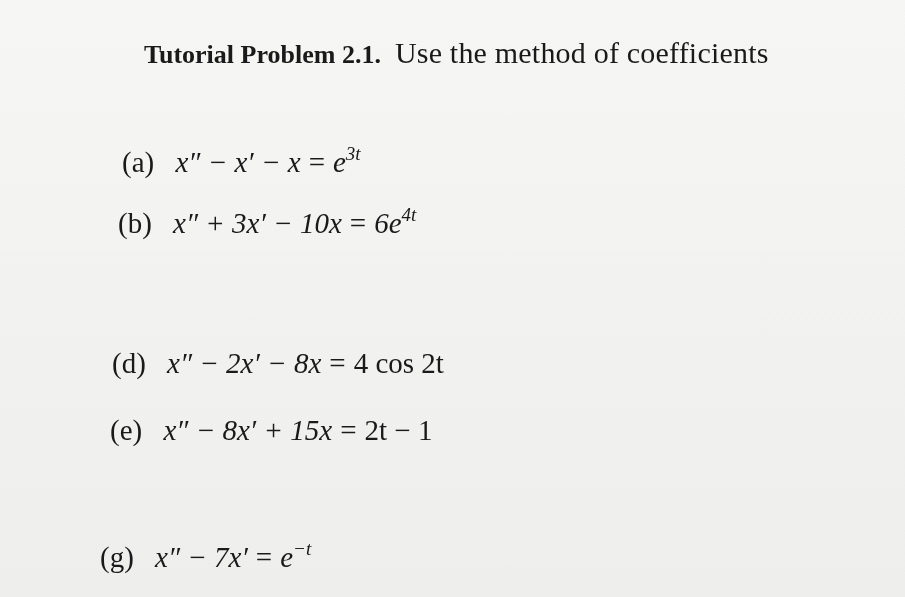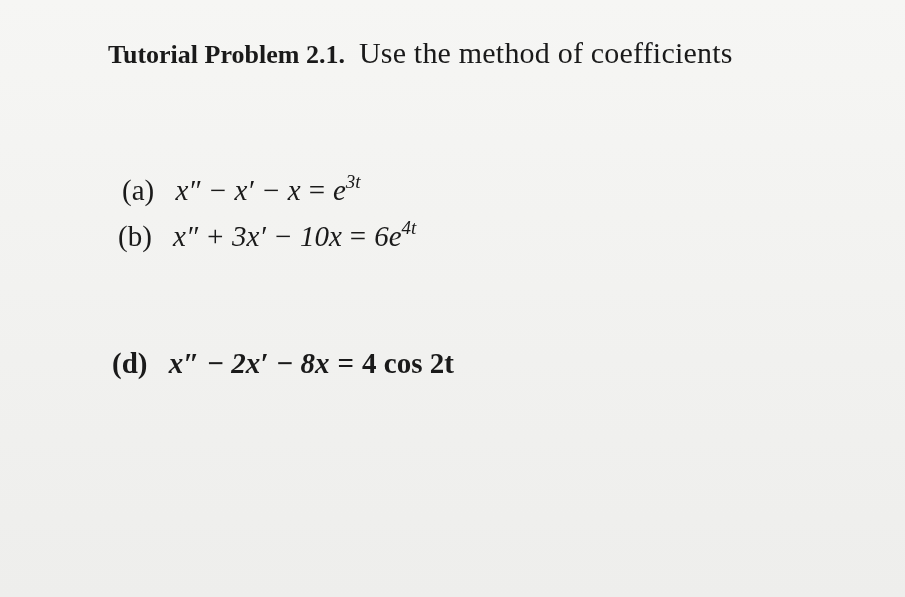--- a/index.html
+++ b/index.html
@@ -27,20 +27,21 @@
       top: 28px;
       width: 790px;
       font-size: 30px;
       line-height: 50px;
       letter-spacing: 0.2px;
     }
     .heading .title {
       font-weight: bold;
       font-size: 26px;
       letter-spacing: 0px;
+      margin-left: 36px;
     }
     .heading .spacer { display: inline-block; width: 14px; }
     .problem {
       position: absolute;
       white-space: nowrap;
       font-size: 29px;
       height: 40px;
       line-height: 40px;
     }
     .problem .label {
@@ -57,38 +58,50 @@
   </style>
 </head>
 <body>
 
 <div class="page">
 
   <div class="heading">
     <span class="title">Tutorial Problem 2.1.</span><span class="spacer"></span><span>Use the method of coefficients</span><br>
   </div>
 
-  <div class="problem" style="left:122px; top:142px;margin-top:28px;">
+  <div class="problem" style="left:122px; top:142px;">
     <span class="label">(a)</span>
     <span class="eq">
       <i>x″ − x′ − x</i><span class="op">=</span><i>e</i><sup><i>3t</i></sup>
     </span>
   </div>
 
-  <div class="problem" style="left:118px; top:216px;">
+  <div class="problem" style="left:118px; top:203px;">
     <span class="label">(b)</span>
     <span class="eq">
       <i>x″ + 3x′ − 10x</i><span class="op">=</span><i>6e</i><sup><i>4t</i></sup>
     </span>
   </div>
 
 
-  <div class="problem" style="left:112px; top:343px;font-weight:bold;">
+  <div class="problem" style="left:112px; top:343px;">
     <span class="label">(d)</span>
     <span class="eq">
       <i>x″ − 2x′ − 8x</i><span class="op">=</span><span>4 cos 2t</span>
     </span>
   </div>
 
+  <div class="problem" style="left:110px; top:410px;">
+    <span class="label">(e)</span>
+    <span class="eq">
+      <i>x″ − 8x′ + 15x</i><span class="op">=</span><span>2t − 1</span>
+    </span>
+  </div>
 
 
+  <div class="problem" style="left:100px; top:537px;">
+    <span class="label">(g)</span>
+    <span class="eq">
+      <i>x″ − 7x′</i><span class="op">=</span><i>e</i><sup><i>−t</i></sup>
+    </span>
+  </div>
 
 </div>
 
 </body></html>

